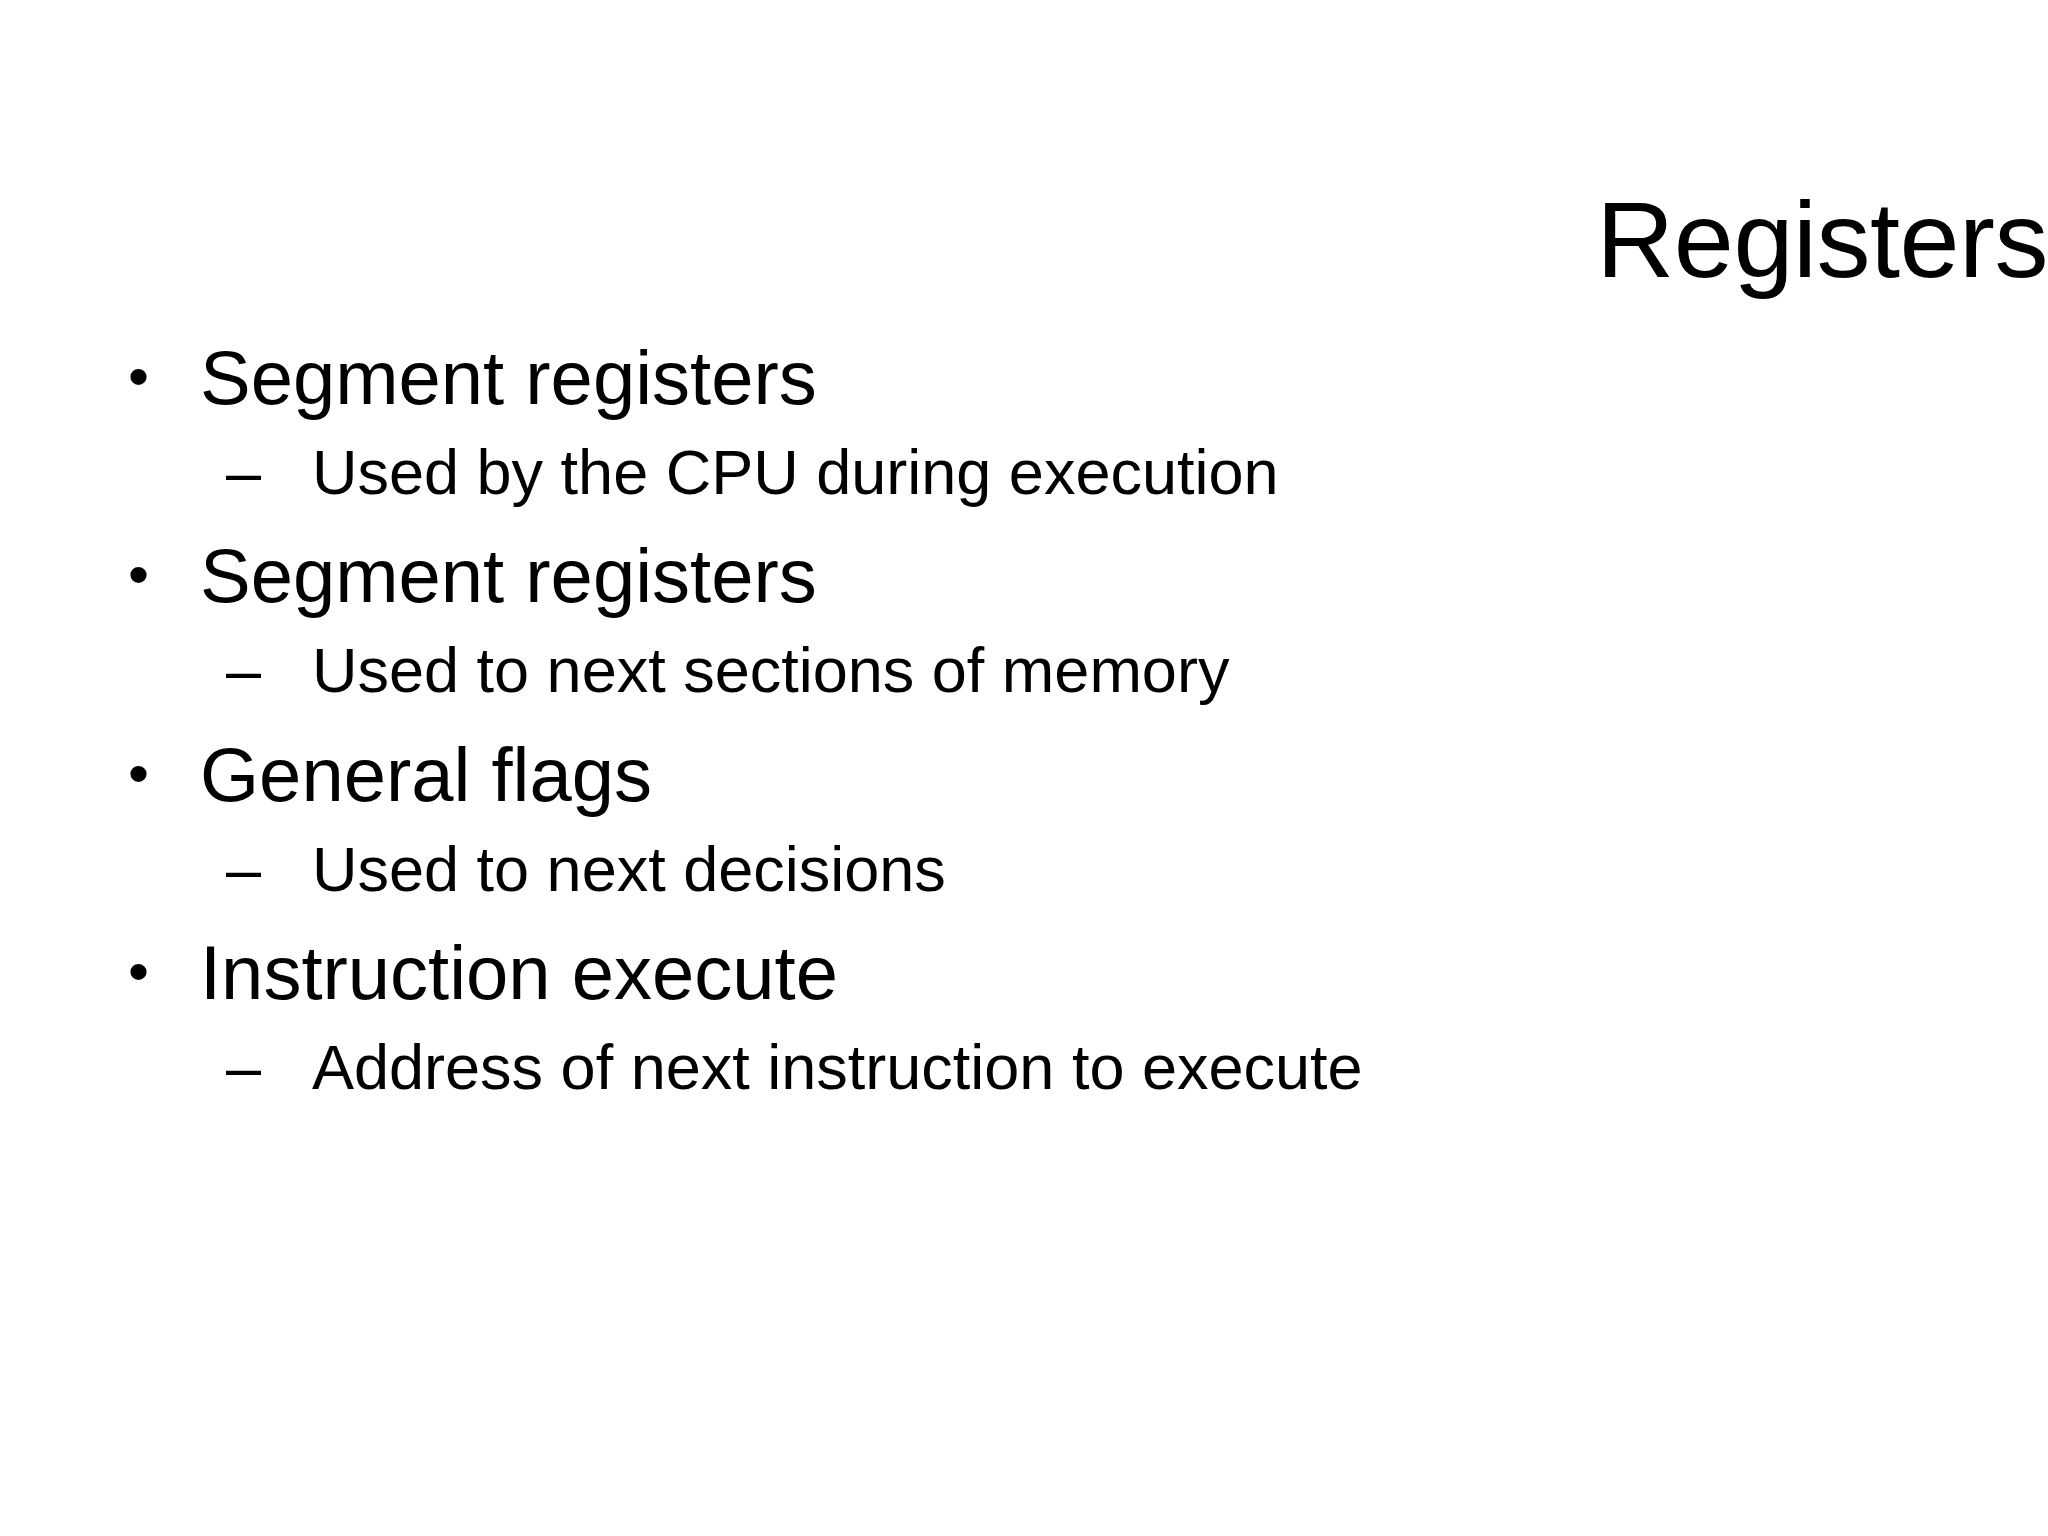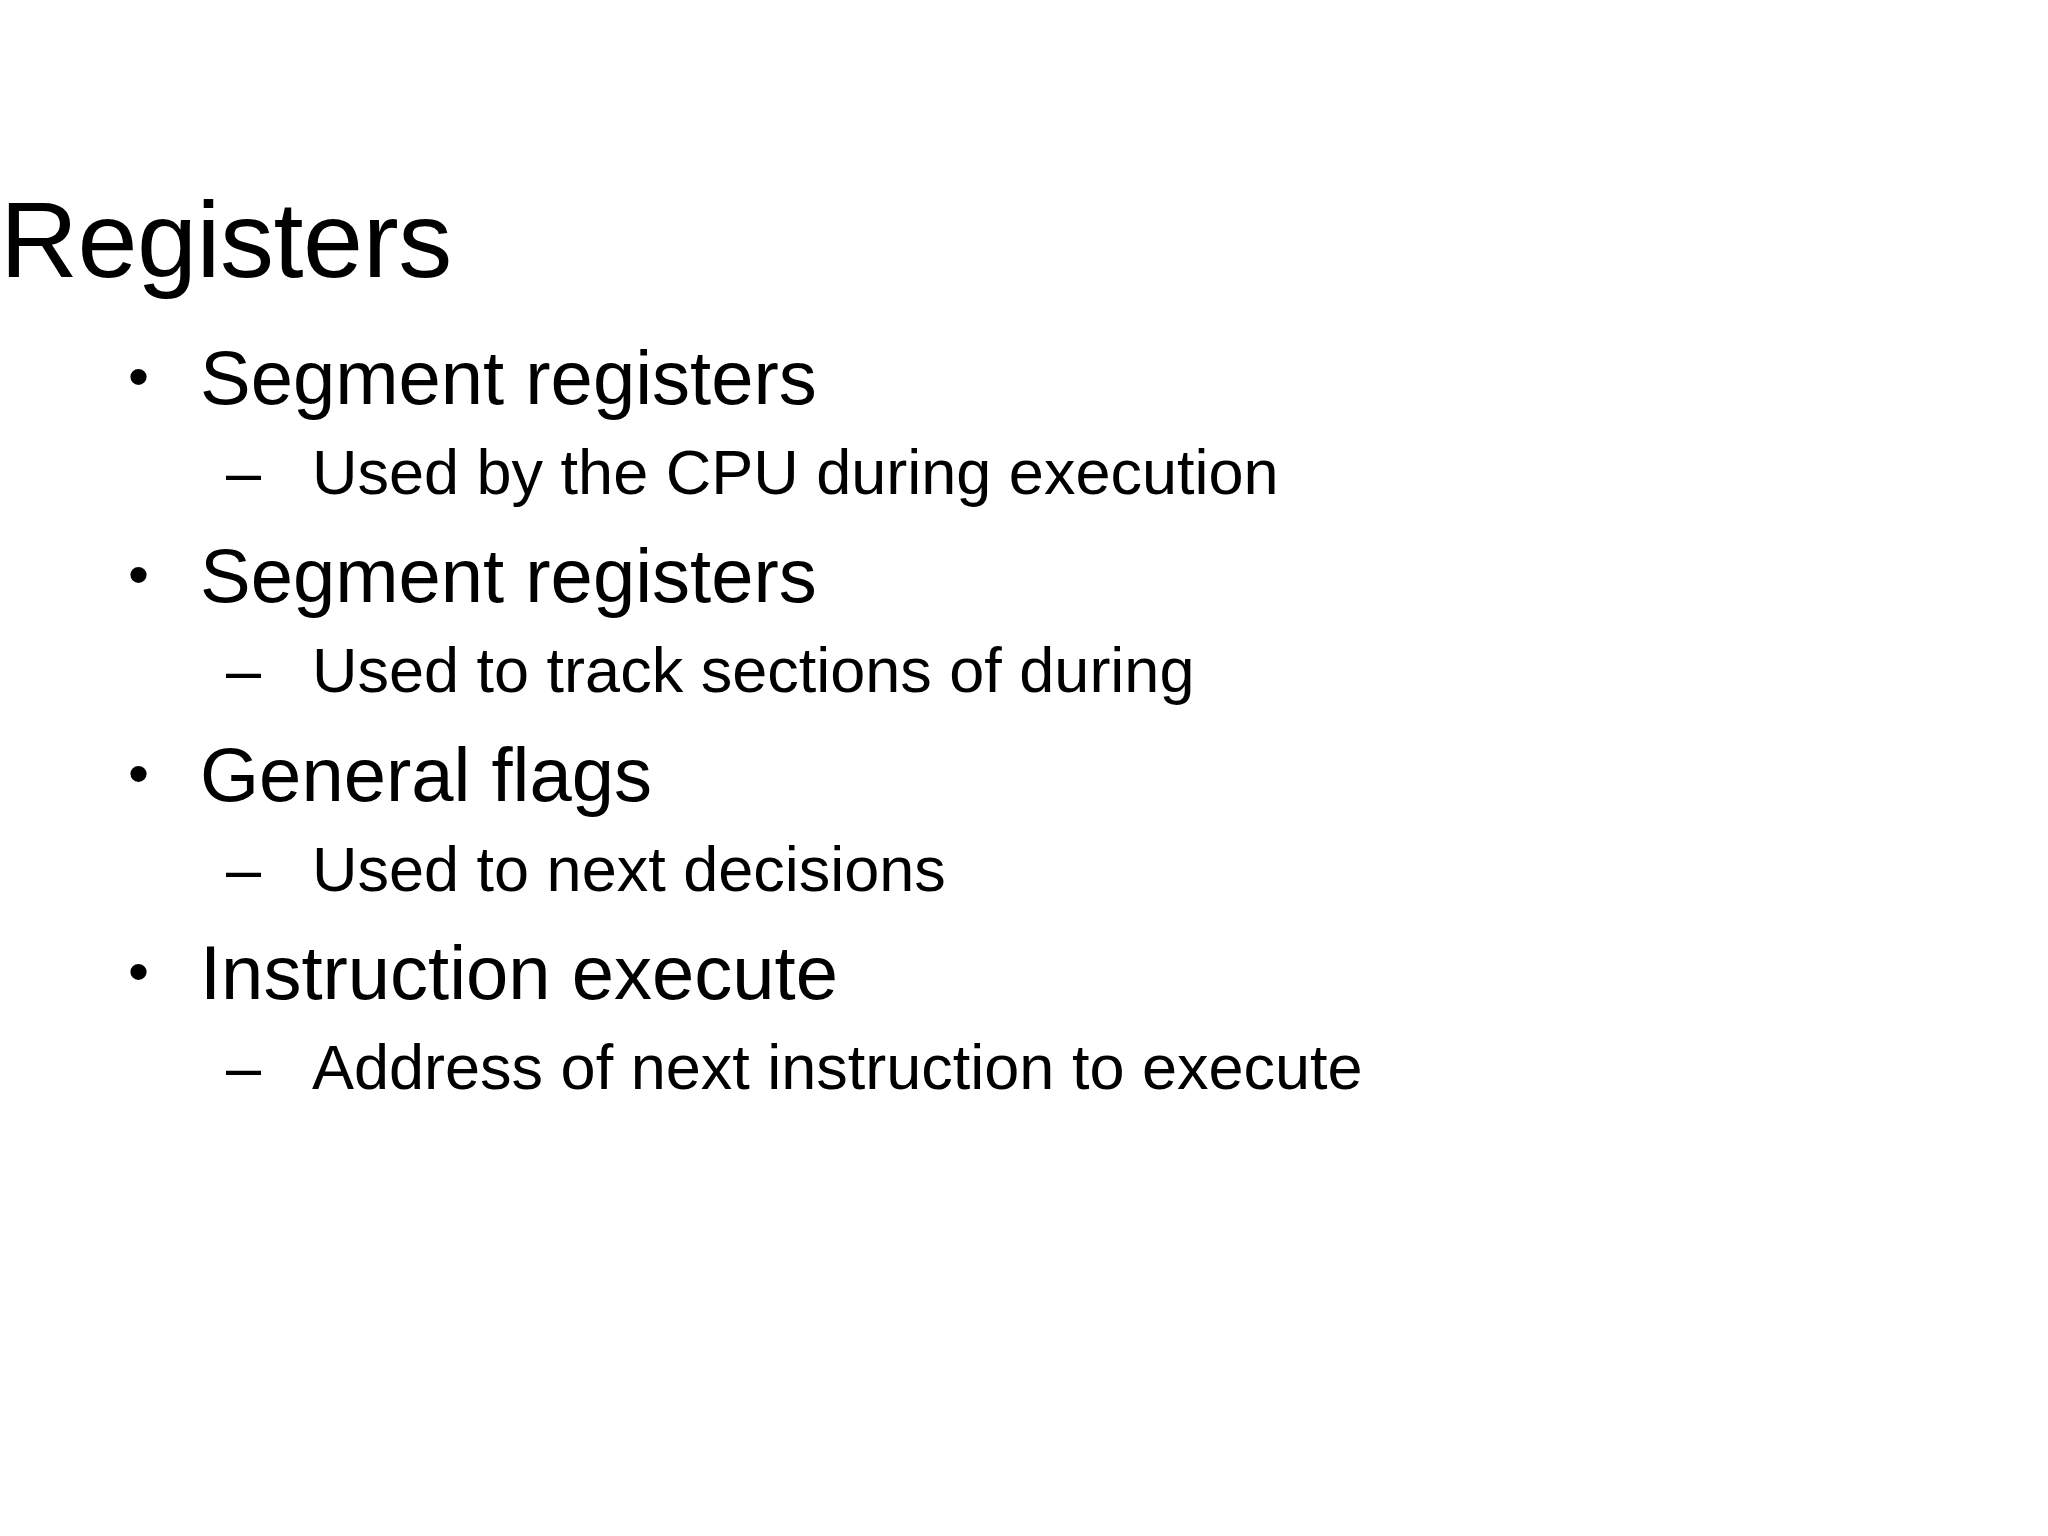--- a/index.html
+++ b/index.html
@@ -19,21 +19,21 @@
     overflow: hidden;
     box-sizing: border-box;
   }
 
   
   .slide-title {
     position: absolute;
     left: 0;
     top: 108px;
     width: 2048px;
-    text-align: left;
+    text-align: right;
     font-size: 108px;
     line-height: 1.12;
     font-weight: 400;
     color: #000000;
     letter-spacing: -0.5px;
     white-space: nowrap;
   }
 
   
   .body-list {
@@ -117,21 +117,21 @@
       </div>
     </div>
 
     <div class="group">
       <div class="bullet-row level-1">
         <span class="marker">•</span>
         <span class="text">Segment registers</span>
       </div>
       <div class="bullet-row level-2">
         <span class="marker">–</span>
-        <span class="text">Used to track sections of during</span>
+        <span class="text">Used to next sections of memory</span>
       </div>
     </div>
 
     <div class="group">
       <div class="bullet-row level-1">
         <span class="marker">•</span>
         <span class="text">General flags</span>
       </div>
       <div class="bullet-row level-2">
         <span class="marker">–</span>

